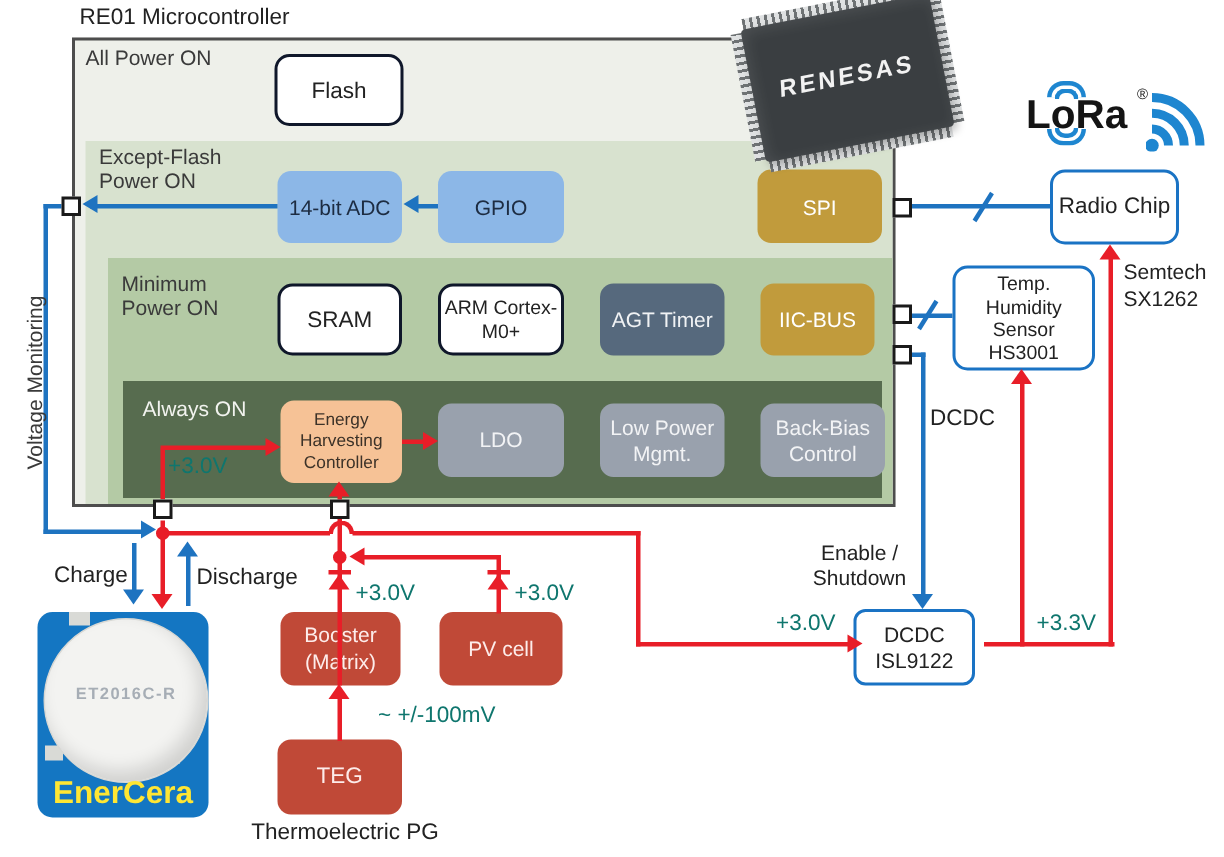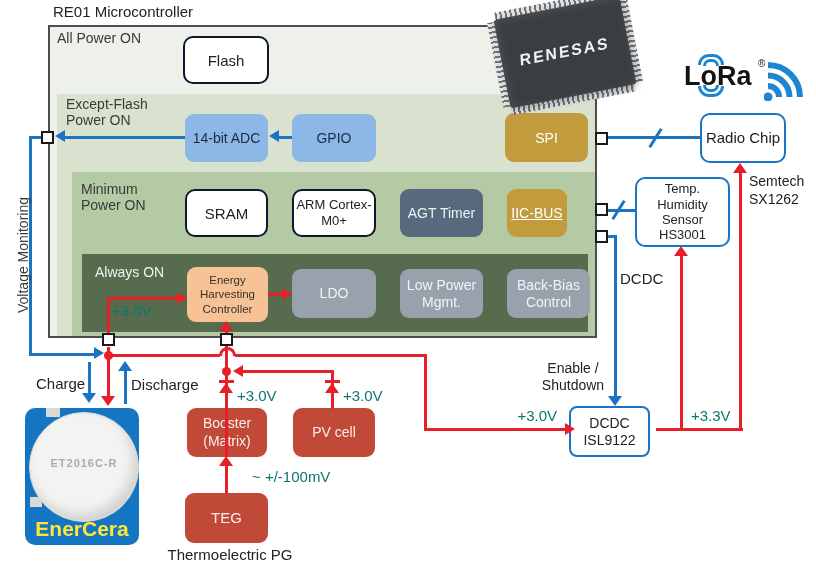--- a/index.html
+++ b/index.html
@@ -80,21 +80,21 @@
   <div class="lbl" style="left:81px;top:181px;width:85px;">Minimum Power ON</div>
   <div class="lbl" style="left:95px;top:264px;color:#f2f3ef;">Always ON</div>
 
   <div class="blk wht" style="left:183px;top:36px;width:86px;height:48px;">Flash</div>
   <div class="blk blu" style="left:185px;top:114px;width:83px;height:48px;">14-bit ADC</div>
   <div class="blk blu" style="left:292px;top:114px;width:84px;height:48px;">GPIO</div>
   <div class="blk gld" style="left:505px;top:113px;width:83px;height:49px;">SPI</div>
   <div class="blk wht" style="left:185px;top:189px;width:83px;height:48px;">SRAM</div>
   <div class="blk wht" style="left:292px;top:189px;width:84px;height:48px;font-size:13px;line-height:1.2;">ARM Cortex-M0+</div>
   <div class="blk slt" style="left:400px;top:189px;width:83px;height:48px;">AGT Timer</div>
-  <div class="blk gld" style="left:507px;top:189px;width:60px;height:48px;text-decoration:underline;">IIC-BUS</div>
+  <div class="blk gld" style="left:507px;top:189px;width:76px;height:48px;">IIC-BUS</div>
   <div class="blk pch" style="left:187px;top:267px;width:81px;height:55px;padding:2px 5px;">Energy Harvesting Controller</div>
   <div class="blk gry" style="left:292px;top:269px;width:84px;height:49px;">LDO</div>
   <div class="blk gry" style="left:400px;top:269px;width:83px;height:49px;padding:0 5px;">Low Power Mgmt.</div>
   <div class="blk gry" style="left:507px;top:269px;width:83px;height:49px;padding:0 5px;">Back-Bias Control</div>
 
   <div id="chip">
     <div class="pins-t"></div>
     <div class="pins-b"></div>
     <div class="pins-l"></div>
     <div class="pins-r"></div>

